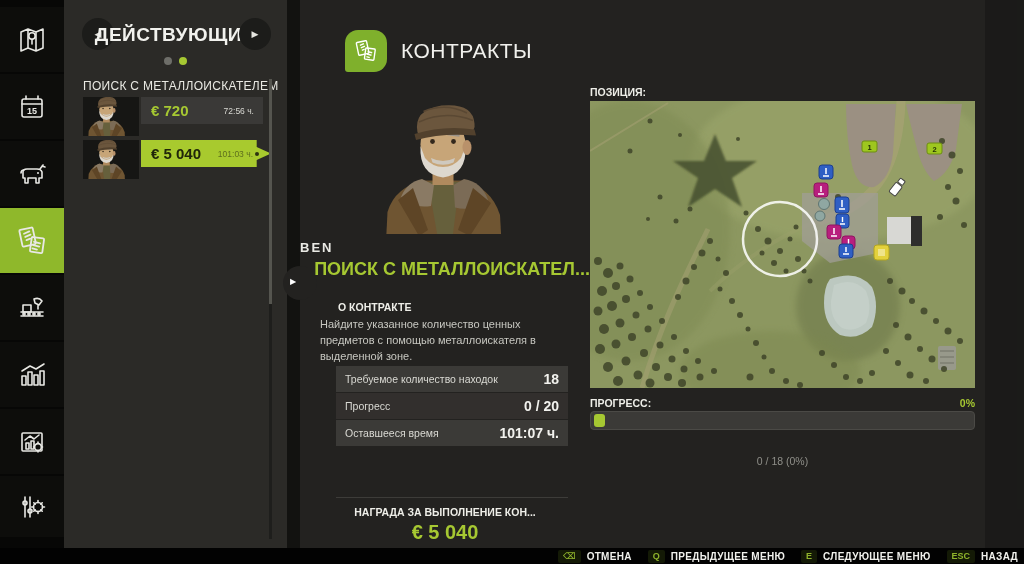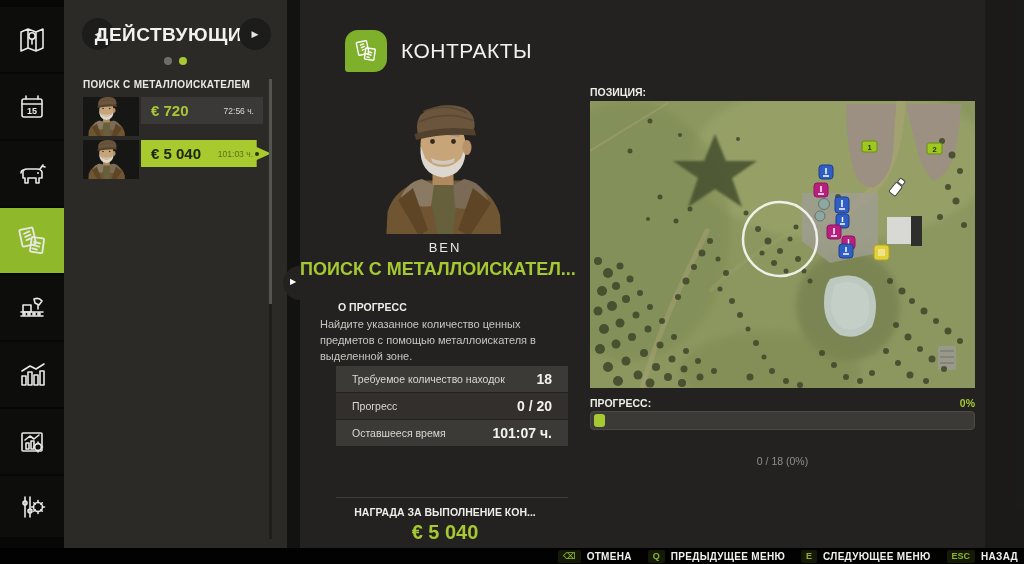--- a/index.html
+++ b/index.html
@@ -22,21 +22,21 @@
   .list-head { position:absolute; left:0; top:16px; width:100%; height:38px; }
   .nav-btn { position:absolute; top:2px; width:32px; height:32px; border-radius:50%;
     background:#1c1c1a; color:#e5e5e0; font-size:9px; display:flex; align-items:center;
     justify-content:center; cursor:pointer; }
   .nav-btn.prev { left:18px; } .nav-btn.next { right:16px; }
   .list-title { position:absolute; left:0; right:0; top:8px; text-align:center; color:#f2f2ee;
     font-size:19px; font-weight:bold; letter-spacing:.5px; }
   .dots { position:absolute; top:57px; left:0; right:0; display:flex; gap:7px; justify-content:center; }
   .dot { width:8px; height:8px; border-radius:50%; background:#6e6e69; }
   .dot.on { background:#a6c832; }
-  .section-label { position:absolute; left:19px; top:79px; font-size:10px; font-weight:bold;
+  .section-label { position:absolute; left:19px; top:79px; font-size:12px; font-weight:normal;
     color:#e9e9e3; letter-spacing:.3px; }
 
   .citem { position:absolute; left:19px; height:27px; display:flex; cursor:pointer; }
   .citem .face { width:56px; height:39px; background:#161614; overflow:hidden; flex:none; }
   .citem .face svg { width:56px; height:48px; margin-top:-2px; }
   .citem .plate { position:relative; width:122px; margin-left:2px; background:#3a3937;
     display:flex; align-items:center; }
   .citem .money { font-size:15px; color:#a6c832; margin-left:10px; font-weight:bold; flex:1; }
   .citem .time { font-size:8.5px; color:#d8d8d2; margin-right:9px; }
   .citem.sel .plate { width:130px; background:#a8ca2e;
@@ -56,31 +56,31 @@
   .edge-tab .tri { position:absolute; left:7px; top:11px; color:#fff; font-size:8px; }
   .shade-right { position:absolute; right:0; top:0; width:39px; height:548px; background:rgba(0,0,0,.22); }
 
   .app-head { position:absolute; left:45px; top:30px; display:flex; align-items:center; gap:14px; }
   .app-icon { width:42px; height:42px; background:#7fb02c; border-radius:13px 13px 13px 3px;
     display:flex; align-items:center; justify-content:center; }
   .app-icon svg { width:26px; height:26px; stroke:#fff; fill:none; stroke-width:1.6; }
   .app-title { color:#f0f0ec; font-size:21px; letter-spacing:.5px; }
 
   .portrait { position:absolute; left:68px; top:92px; width:150px; height:142px; overflow:hidden; }
-  .npc-name { position:absolute; left:0; top:240px; width:290px; text-align:center; color:#e9e9e4;
-    font-size:13px; letter-spacing:2px; }
-  .contract-title { position:absolute; left:0; top:259px; width:290px; text-align:left;
+  .npc-name { position:absolute; left:0; top:240px; width:290px; color:#e9e9e4;
+    font-size:13px; letter-spacing:2px;font-weight:bold; }
+  .contract-title { position:absolute; left:0; top:259px; width:290px; text-align:right;
     color:#a6c832; font-size:18px; font-weight:bold; white-space:nowrap; overflow:hidden; }
 
   .about-h { position:absolute; left:38px; top:301px; font-size:10.5px; font-weight:bold; color:#eeeee8; }
   .about-t { position:absolute; left:20px; top:317px; width:238px; font-size:11px; line-height:1.45;
     color:#c7c7c0; }
 
   .dtable { position:absolute; left:36px; top:366px; width:232px; }
-  .drow { display:flex; align-items:center; height:26px; margin-bottom:1px; padding:0 16px; }
+  .drow { display:flex; align-items:center; height:26px; margin-bottom:1px; padding:0 9px; }
   .drow:nth-child(odd) { background:#3b3a37; }
   .drow:nth-child(even) { background:#322f2d; }
   .drow .dl { flex:1; font-size:10.5px; color:#d9d9d3; }
   .drow .dv { font-size:14px; font-weight:bold; color:#f2f2ee; }
 
   .divider { position:absolute; left:36px; top:497px; width:232px; height:1px; background:#3d3c39; }
   .reward-h { position:absolute; left:0; top:506px; width:290px; text-align:center; font-size:10.5px;
     font-weight:bold; color:#eeeee8; }
   .reward-v { position:absolute; left:0; top:521px; width:290px; text-align:center; font-size:20px;
     font-weight:bold; color:#a6c832; }
@@ -264,21 +264,21 @@
     </header>
 
     <div class="portrait">
       <svg viewBox="0 0 100 100" width="150" height="150">
           <use href="#avatar-ben"></use>
         </svg>
     </div>
     <div class="npc-name">BEN</div>
     <div class="contract-title">ПОИСК С МЕТАЛЛОИСКАТЕЛ...</div>
 
-    <div class="about-h">О ПРОГРЕСС</div>
+    <div class="about-h">О КОНТРАКТЕ</div>
     <div class="about-t">Найдите указанное количество ценных предметов с помощью металлоискателя в выделенной зоне.</div>
 
     <div class="dtable">
       <div class="drow">
         <span class="dl">Требуемое количество находок</span>
         <span class="dv">18</span>
       </div>
       <div class="drow">
         <span class="dl">Прогресс</span>
         <span class="dv">0 / 20</span>

